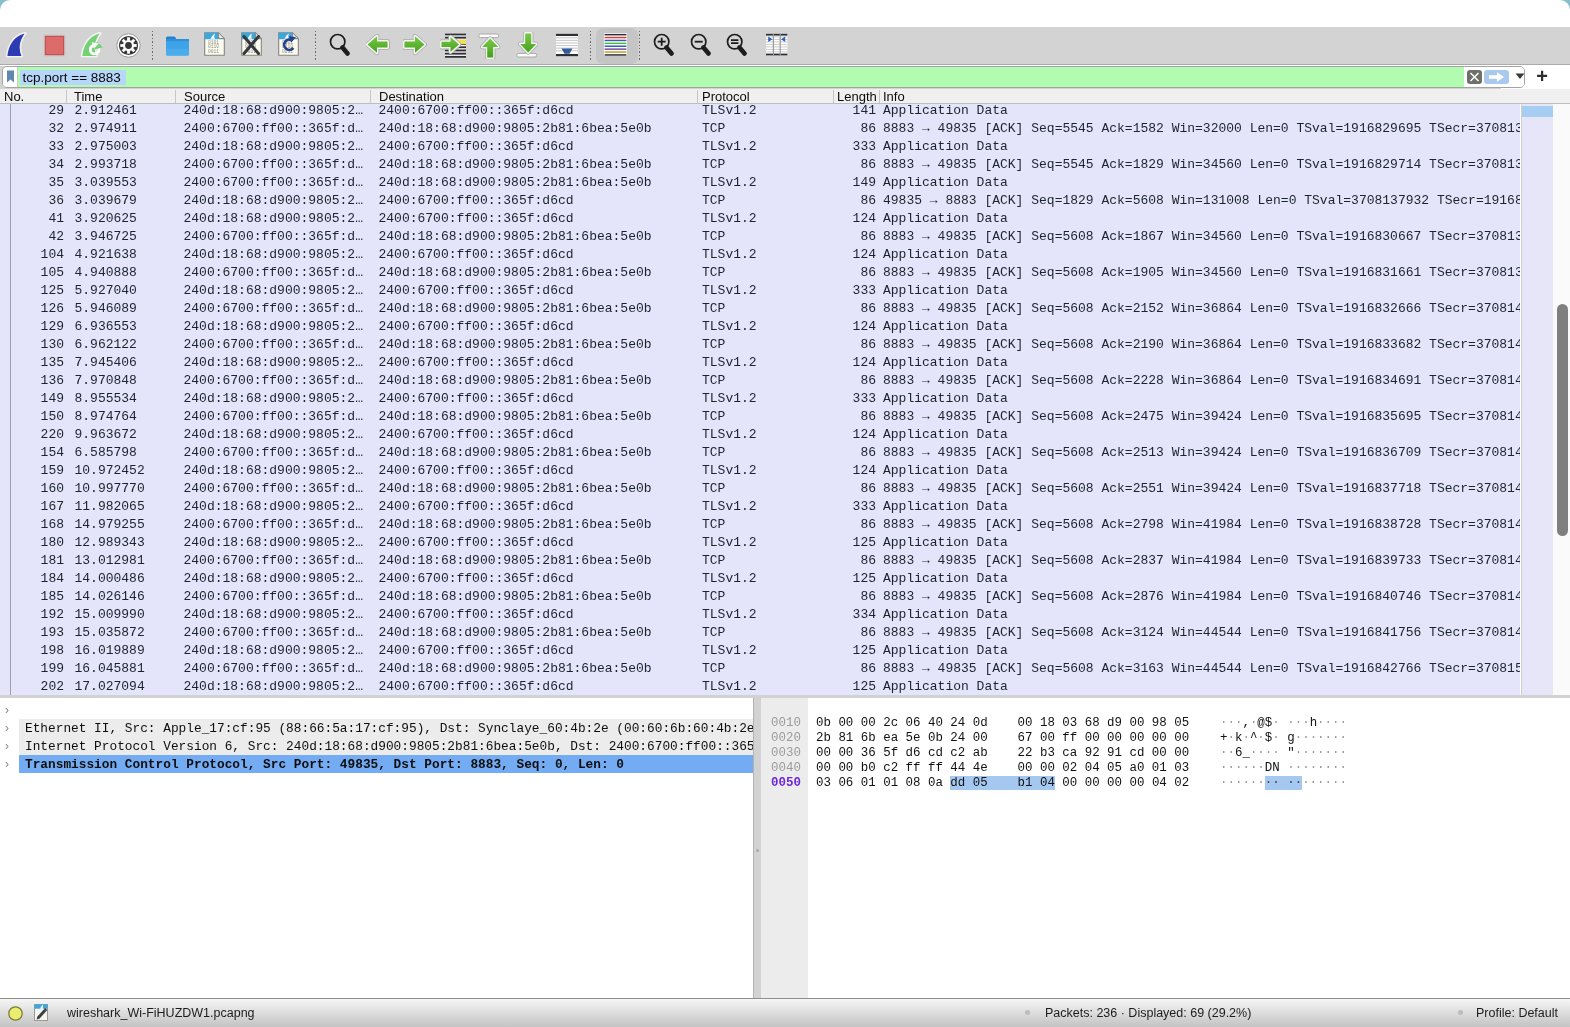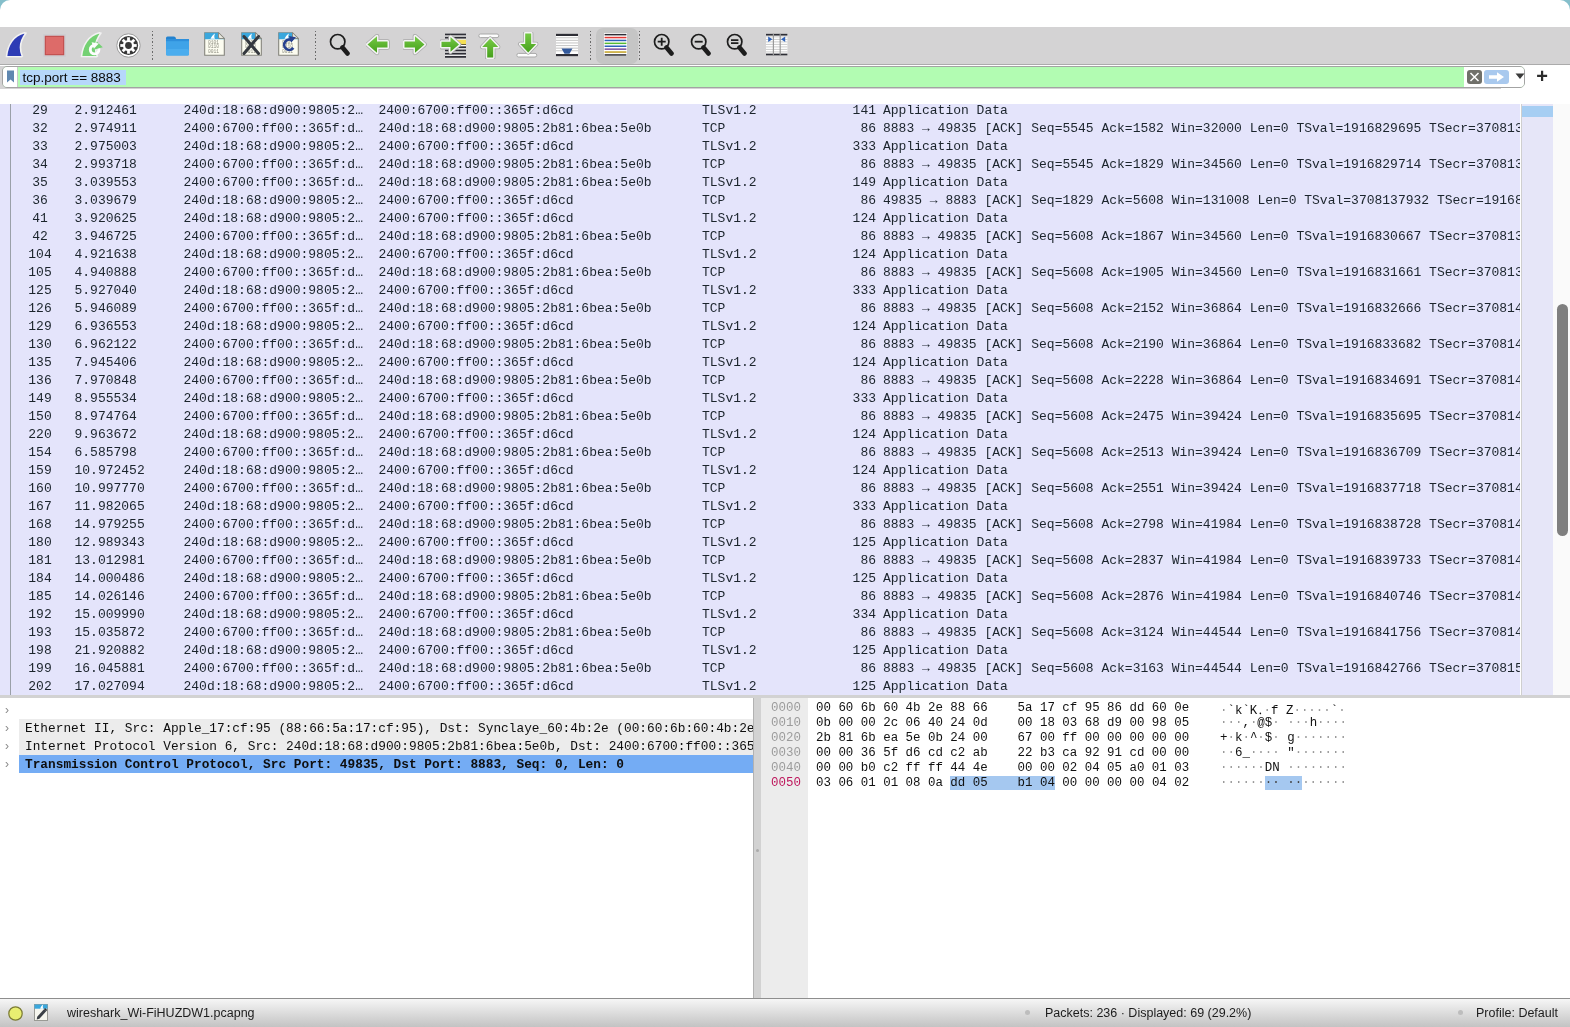--- a/index.html
+++ b/index.html
@@ -31,21 +31,21 @@
   #fplus { position:absolute; left:1531px; top:-1px; width:22px; height:22px; font-size:20px; font-weight:bold; color:#2c2c2c; text-align:center; }
   
   #lheader { left:0; top:89px; width:1570px; height:15px; background:#f0f0f0; border-bottom:1px solid #bdbdbd; font-size:13px; color:#0c0c0c; }
   #lheader span { position:absolute; top:0px; }
   .hsep { position:absolute; top:1px; height:13px; width:1px; background:#c6c6c6; }
   
   #plist { left:0; top:104px; width:1570px; height:591px; background:#fff; overflow:hidden; }
   .prow { position:absolute; left:0; width:1520px; height:18px; background:#e4e4fb;
            font-family:"Liberation Mono", monospace; font-size:13px; color:#1b242c; white-space:pre; }
   .prow span { position:absolute; top:2px; }
-  .c-no { left:8px; width:64px; text-align:center; }
+  .c-no { left:0; width:64px; text-align:right; }
   .c-time { left:74.5px; }
   .c-src { left:183.5px; }
   .c-dst { left:378.5px; }
   .c-pro { left:702px; }
   .c-len { left:790px; width:86px; text-align:right; }
   .c-info { left:883px; width:637px; overflow:hidden; }
   #relline { left:10px; top:0px; width:1px; height:591px; background:#9aa0a8; }
   #minimap { left:1521px; top:0; width:32px; height:591px; background:#e6e6f8; border-left:1px solid #cfcfcf; }
   #mmblue { left:0; top:2px; width:32px; height:11px; background:#a6cef3; }
   #vscroll { left:1553px; top:0; width:17px; height:591px; background:#fafafa; }
@@ -62,21 +62,21 @@
   
   #vsplit { left:753px; top:698px; width:8px; height:300px; background:#d2d2d2; border-left:1px solid #b2b2b2; }
   #vsplitdot { left:756px; top:849px; width:3px; height:3px; border-radius:50%; background:#ababab; }
   
   #hexpane { left:761px; top:698px; width:809px; height:300px; background:#fff; overflow:hidden;
              font-family:"Liberation Mono", monospace; font-size:12.45px; white-space:pre; }
   #hexgutter { position:absolute; left:0; top:0; width:47px; height:300px; background:#ececec; }
   .hrow { position:absolute; left:0; width:809px; height:15px; }
   .hrow span { position:absolute; top:1px; }
   .hoff { left:10px; color:#9c9c9c; }
-  .hoff.hsel { color:#be185d; font-weight:normal; }
+  .hoff.hsel { color:#6d28d9; font-weight:bold; }
   .hb { left:55px; color:#111; }
   .ha { left:459px; color:#111; }
   .ha i, .hb i { font-style:normal; }
   .ha i { color:#999; }
   .hl { font-weight:normal; background:#a5c8f0; }
   .hl i { color:#444 !important; }
   
   #statusbar { left:0; top:998px; width:1570px; height:29px;
       background:linear-gradient(#f6f6f6, #c3c3c3); border-top:1px solid #8e8e8e; }
   #statusbar div { position:absolute; font-size:12.5px; color:#1c1c1c; }
@@ -300,20 +300,35 @@
             <path d="M3.5 3 L11.5 11 M11.5 3 L3.5 11" stroke="#fff" stroke-width="1.5"></path>
           </svg></div>
       <div id="fgo"><svg width="25" height="14">
             <path d="M5 5.3 L13 5.3 L13 2.3 L20 7 L13 11.7 L13 8.7 L5 8.7 Z" fill="#fff"></path>
           </svg></div>
       <svg style="position:absolute;left:1511px;top:5px" width="12" height="8">
           <path d="M1.5 1.5 L10.5 1.5 L6 7 Z" fill="#3b3b3b"></path>
         </svg>
     </div>
     <div id="fplus">+</div>
+  </div>
+  <div id="lheader" class="abs">
+    <span style="left:4px">No.</span>
+    <span style="left:74px">Time</span>
+    <span style="left:184px">Source</span>
+    <span style="left:379px">Destination</span>
+    <span style="left:702px">Protocol</span>
+    <span style="left:837px; width:40px; overflow:hidden;">Length</span>
+    <span style="left:883px">Info</span>
+    <div class="hsep" style="left:66px"></div>
+    <div class="hsep" style="left:175px"></div>
+    <div class="hsep" style="left:370px"></div>
+    <div class="hsep" style="left:697px"></div>
+    <div class="hsep" style="left:833px"></div>
+    <div class="hsep" style="left:879px"></div>
   </div>
   <div id="plist" class="abs">
 <div class="prow" style="top:-3px"><span class="c-no">29</span><span class="c-time">2.912461</span><span class="c-src">240d:18:68:d900:9805:2…</span><span class="c-dst">2400:6700:ff00::365f:d6cd</span><span class="c-pro">TLSv1.2</span><span class="c-len">141</span><span class="c-info">Application Data</span></div>
 <div class="prow" style="top:15px"><span class="c-no">32</span><span class="c-time">2.974911</span><span class="c-src">2400:6700:ff00::365f:d…</span><span class="c-dst">240d:18:68:d900:9805:2b81:6bea:5e0b</span><span class="c-pro">TCP</span><span class="c-len">86</span><span class="c-info">8883 → 49835 [ACK] Seq=5545 Ack=1582 Win=32000 Len=0 TSval=1916829695 TSecr=3708137813</span></div>
 <div class="prow" style="top:33px"><span class="c-no">33</span><span class="c-time">2.975003</span><span class="c-src">240d:18:68:d900:9805:2…</span><span class="c-dst">2400:6700:ff00::365f:d6cd</span><span class="c-pro">TLSv1.2</span><span class="c-len">333</span><span class="c-info">Application Data</span></div>
 <div class="prow" style="top:51px"><span class="c-no">34</span><span class="c-time">2.993718</span><span class="c-src">2400:6700:ff00::365f:d…</span><span class="c-dst">240d:18:68:d900:9805:2b81:6bea:5e0b</span><span class="c-pro">TCP</span><span class="c-len">86</span><span class="c-info">8883 → 49835 [ACK] Seq=5545 Ack=1829 Win=34560 Len=0 TSval=1916829714 TSecr=3708137813</span></div>
 <div class="prow" style="top:69px"><span class="c-no">35</span><span class="c-time">3.039553</span><span class="c-src">2400:6700:ff00::365f:d…</span><span class="c-dst">240d:18:68:d900:9805:2b81:6bea:5e0b</span><span class="c-pro">TLSv1.2</span><span class="c-len">149</span><span class="c-info">Application Data</span></div>
 <div class="prow" style="top:87px"><span class="c-no">36</span><span class="c-time">3.039679</span><span class="c-src">240d:18:68:d900:9805:2…</span><span class="c-dst">2400:6700:ff00::365f:d6cd</span><span class="c-pro">TCP</span><span class="c-len">86</span><span class="c-info">49835 → 8883 [ACK] Seq=1829 Ack=5608 Win=131008 Len=0 TSval=3708137932 TSecr=19168</span></div>
 <div class="prow" style="top:105px"><span class="c-no">41</span><span class="c-time">3.920625</span><span class="c-src">240d:18:68:d900:9805:2…</span><span class="c-dst">2400:6700:ff00::365f:d6cd</span><span class="c-pro">TLSv1.2</span><span class="c-len">124</span><span class="c-info">Application Data</span></div>
 <div class="prow" style="top:123px"><span class="c-no">42</span><span class="c-time">3.946725</span><span class="c-src">2400:6700:ff00::365f:d…</span><span class="c-dst">240d:18:68:d900:9805:2b81:6bea:5e0b</span><span class="c-pro">TCP</span><span class="c-len">86</span><span class="c-info">8883 → 49835 [ACK] Seq=5608 Ack=1867 Win=34560 Len=0 TSval=1916830667 TSecr=3708138813</span></div>
@@ -332,21 +347,21 @@
 <div class="prow" style="top:357px"><span class="c-no">159</span><span class="c-time">10.972452</span><span class="c-src">240d:18:68:d900:9805:2…</span><span class="c-dst">2400:6700:ff00::365f:d6cd</span><span class="c-pro">TLSv1.2</span><span class="c-len">124</span><span class="c-info">Application Data</span></div>
 <div class="prow" style="top:375px"><span class="c-no">160</span><span class="c-time">10.997770</span><span class="c-src">2400:6700:ff00::365f:d…</span><span class="c-dst">240d:18:68:d900:9805:2b81:6bea:5e0b</span><span class="c-pro">TCP</span><span class="c-len">86</span><span class="c-info">8883 → 49835 [ACK] Seq=5608 Ack=2551 Win=39424 Len=0 TSval=1916837718 TSecr=3708145863</span></div>
 <div class="prow" style="top:393px"><span class="c-no">167</span><span class="c-time">11.982065</span><span class="c-src">240d:18:68:d900:9805:2…</span><span class="c-dst">2400:6700:ff00::365f:d6cd</span><span class="c-pro">TLSv1.2</span><span class="c-len">333</span><span class="c-info">Application Data</span></div>
 <div class="prow" style="top:411px"><span class="c-no">168</span><span class="c-time">14.979255</span><span class="c-src">2400:6700:ff00::365f:d…</span><span class="c-dst">240d:18:68:d900:9805:2b81:6bea:5e0b</span><span class="c-pro">TCP</span><span class="c-len">86</span><span class="c-info">8883 → 49835 [ACK] Seq=5608 Ack=2798 Win=41984 Len=0 TSval=1916838728 TSecr=3708146872</span></div>
 <div class="prow" style="top:429px"><span class="c-no">180</span><span class="c-time">12.989343</span><span class="c-src">240d:18:68:d900:9805:2…</span><span class="c-dst">2400:6700:ff00::365f:d6cd</span><span class="c-pro">TLSv1.2</span><span class="c-len">125</span><span class="c-info">Application Data</span></div>
 <div class="prow" style="top:447px"><span class="c-no">181</span><span class="c-time">13.012981</span><span class="c-src">2400:6700:ff00::365f:d…</span><span class="c-dst">240d:18:68:d900:9805:2b81:6bea:5e0b</span><span class="c-pro">TCP</span><span class="c-len">86</span><span class="c-info">8883 → 49835 [ACK] Seq=5608 Ack=2837 Win=41984 Len=0 TSval=1916839733 TSecr=3708147881</span></div>
 <div class="prow" style="top:465px"><span class="c-no">184</span><span class="c-time">14.000486</span><span class="c-src">240d:18:68:d900:9805:2…</span><span class="c-dst">2400:6700:ff00::365f:d6cd</span><span class="c-pro">TLSv1.2</span><span class="c-len">125</span><span class="c-info">Application Data</span></div>
 <div class="prow" style="top:483px"><span class="c-no">185</span><span class="c-time">14.026146</span><span class="c-src">2400:6700:ff00::365f:d…</span><span class="c-dst">240d:18:68:d900:9805:2b81:6bea:5e0b</span><span class="c-pro">TCP</span><span class="c-len">86</span><span class="c-info">8883 → 49835 [ACK] Seq=5608 Ack=2876 Win=41984 Len=0 TSval=1916840746 TSecr=3708148890</span></div>
 <div class="prow" style="top:501px"><span class="c-no">192</span><span class="c-time">15.009990</span><span class="c-src">240d:18:68:d900:9805:2…</span><span class="c-dst">2400:6700:ff00::365f:d6cd</span><span class="c-pro">TLSv1.2</span><span class="c-len">334</span><span class="c-info">Application Data</span></div>
 <div class="prow" style="top:519px"><span class="c-no">193</span><span class="c-time">15.035872</span><span class="c-src">2400:6700:ff00::365f:d…</span><span class="c-dst">240d:18:68:d900:9805:2b81:6bea:5e0b</span><span class="c-pro">TCP</span><span class="c-len">86</span><span class="c-info">8883 → 49835 [ACK] Seq=5608 Ack=3124 Win=44544 Len=0 TSval=1916841756 TSecr=3708149899</span></div>
-<div class="prow" style="top:537px"><span class="c-no">198</span><span class="c-time">21.920882</span><span class="c-src">240d:18:68:d900:9805:2…</span><span class="c-dst">2400:6700:ff00::365f:d6cd</span><span class="c-pro">TLSv1.2</span><span class="c-len">125</span><span class="c-info">Application Data</span></div>
+<div class="prow" style="top:537px"><span class="c-no">198</span><span class="c-time">16.019889</span><span class="c-src">240d:18:68:d900:9805:2…</span><span class="c-dst">2400:6700:ff00::365f:d6cd</span><span class="c-pro">TLSv1.2</span><span class="c-len">125</span><span class="c-info">Application Data</span></div>
 <div class="prow" style="top:555px"><span class="c-no">199</span><span class="c-time">16.045881</span><span class="c-src">2400:6700:ff00::365f:d…</span><span class="c-dst">240d:18:68:d900:9805:2b81:6bea:5e0b</span><span class="c-pro">TCP</span><span class="c-len">86</span><span class="c-info">8883 → 49835 [ACK] Seq=5608 Ack=3163 Win=44544 Len=0 TSval=1916842766 TSecr=3708150908</span></div>
 <div class="prow" style="top:573px"><span class="c-no">202</span><span class="c-time">17.027094</span><span class="c-src">240d:18:68:d900:9805:2…</span><span class="c-dst">2400:6700:ff00::365f:d6cd</span><span class="c-pro">TLSv1.2</span><span class="c-len">125</span><span class="c-info">Application Data</span></div>
     <div id="relline" class="abs"></div>
     <div id="minimap" class="abs">
         <div id="mmblue" class="abs"></div>
       </div>
     <div id="vscroll" class="abs">
         <div id="vthumb" class="abs"></div>
       </div>
   </div>
@@ -357,25 +372,20 @@
     <div class="dchev" style="top:41px">›</div>
     <div class="dchev" style="top:59px">›</div>
     <div class="drow" style="top:21px"><span>Ethernet II, Src: Apple_17:cf:95 (88:66:5a:17:cf:95), Dst: Synclaye_60:4b:2e (00:60:6b:60:4b:2e)</span></div>
     <div class="drow" style="top:39px"><span>Internet Protocol Version 6, Src: 240d:18:68:d900:9805:2b81:6bea:5e0b, Dst: 2400:6700:ff00::365f:d6cd</span></div>
     <div class="drow sel" style="top:57px"><span>Transmission Control Protocol, Src Port: 49835, Dst Port: 8883, Seq: 0, Len: 0</span></div>
   </div>
   <div id="vsplit" class="abs"></div>
   <div id="vsplitdot" class="abs"></div>
   <div id="hexpane" class="abs">
     <div id="hexgutter"></div>
-<div class="hrow" style="top:2px">
-<span class="hoff">0000</span>
-<span class="hb">00 60 6b 60 4b 2e 88 66    5a 17 cf 95 86 dd 60 0e</span>
-<span class="ha"><i>·</i>`k`K․<i>·</i>f Z<i>·</i><i>·</i><i>·</i><i>·</i><i>·</i>`<i>·</i></span>
-</div>
 <div class="hrow" style="top:17px">
 <span class="hoff">0010</span>
 <span class="hb">0b 00 00 2c 06 40 24 0d    00 18 03 68 d9 00 98 05</span>
 <span class="ha"><i>·</i><i>·</i><i>·</i>,<i>·</i>@$<i>·</i> <i>·</i><i>·</i><i>·</i>h<i>·</i><i>·</i><i>·</i><i>·</i></span>
 </div>
 <div class="hrow" style="top:32px">
 <span class="hoff">0020</span>
 <span class="hb">2b 81 6b ea 5e 0b 24 00    67 00 ff 00 00 00 00 00</span>
 <span class="ha">+<i>·</i>k<i>·</i>^<i>·</i>$<i>·</i> g<i>·</i><i>·</i><i>·</i><i>·</i><i>·</i><i>·</i><i>·</i></span>
 </div>

